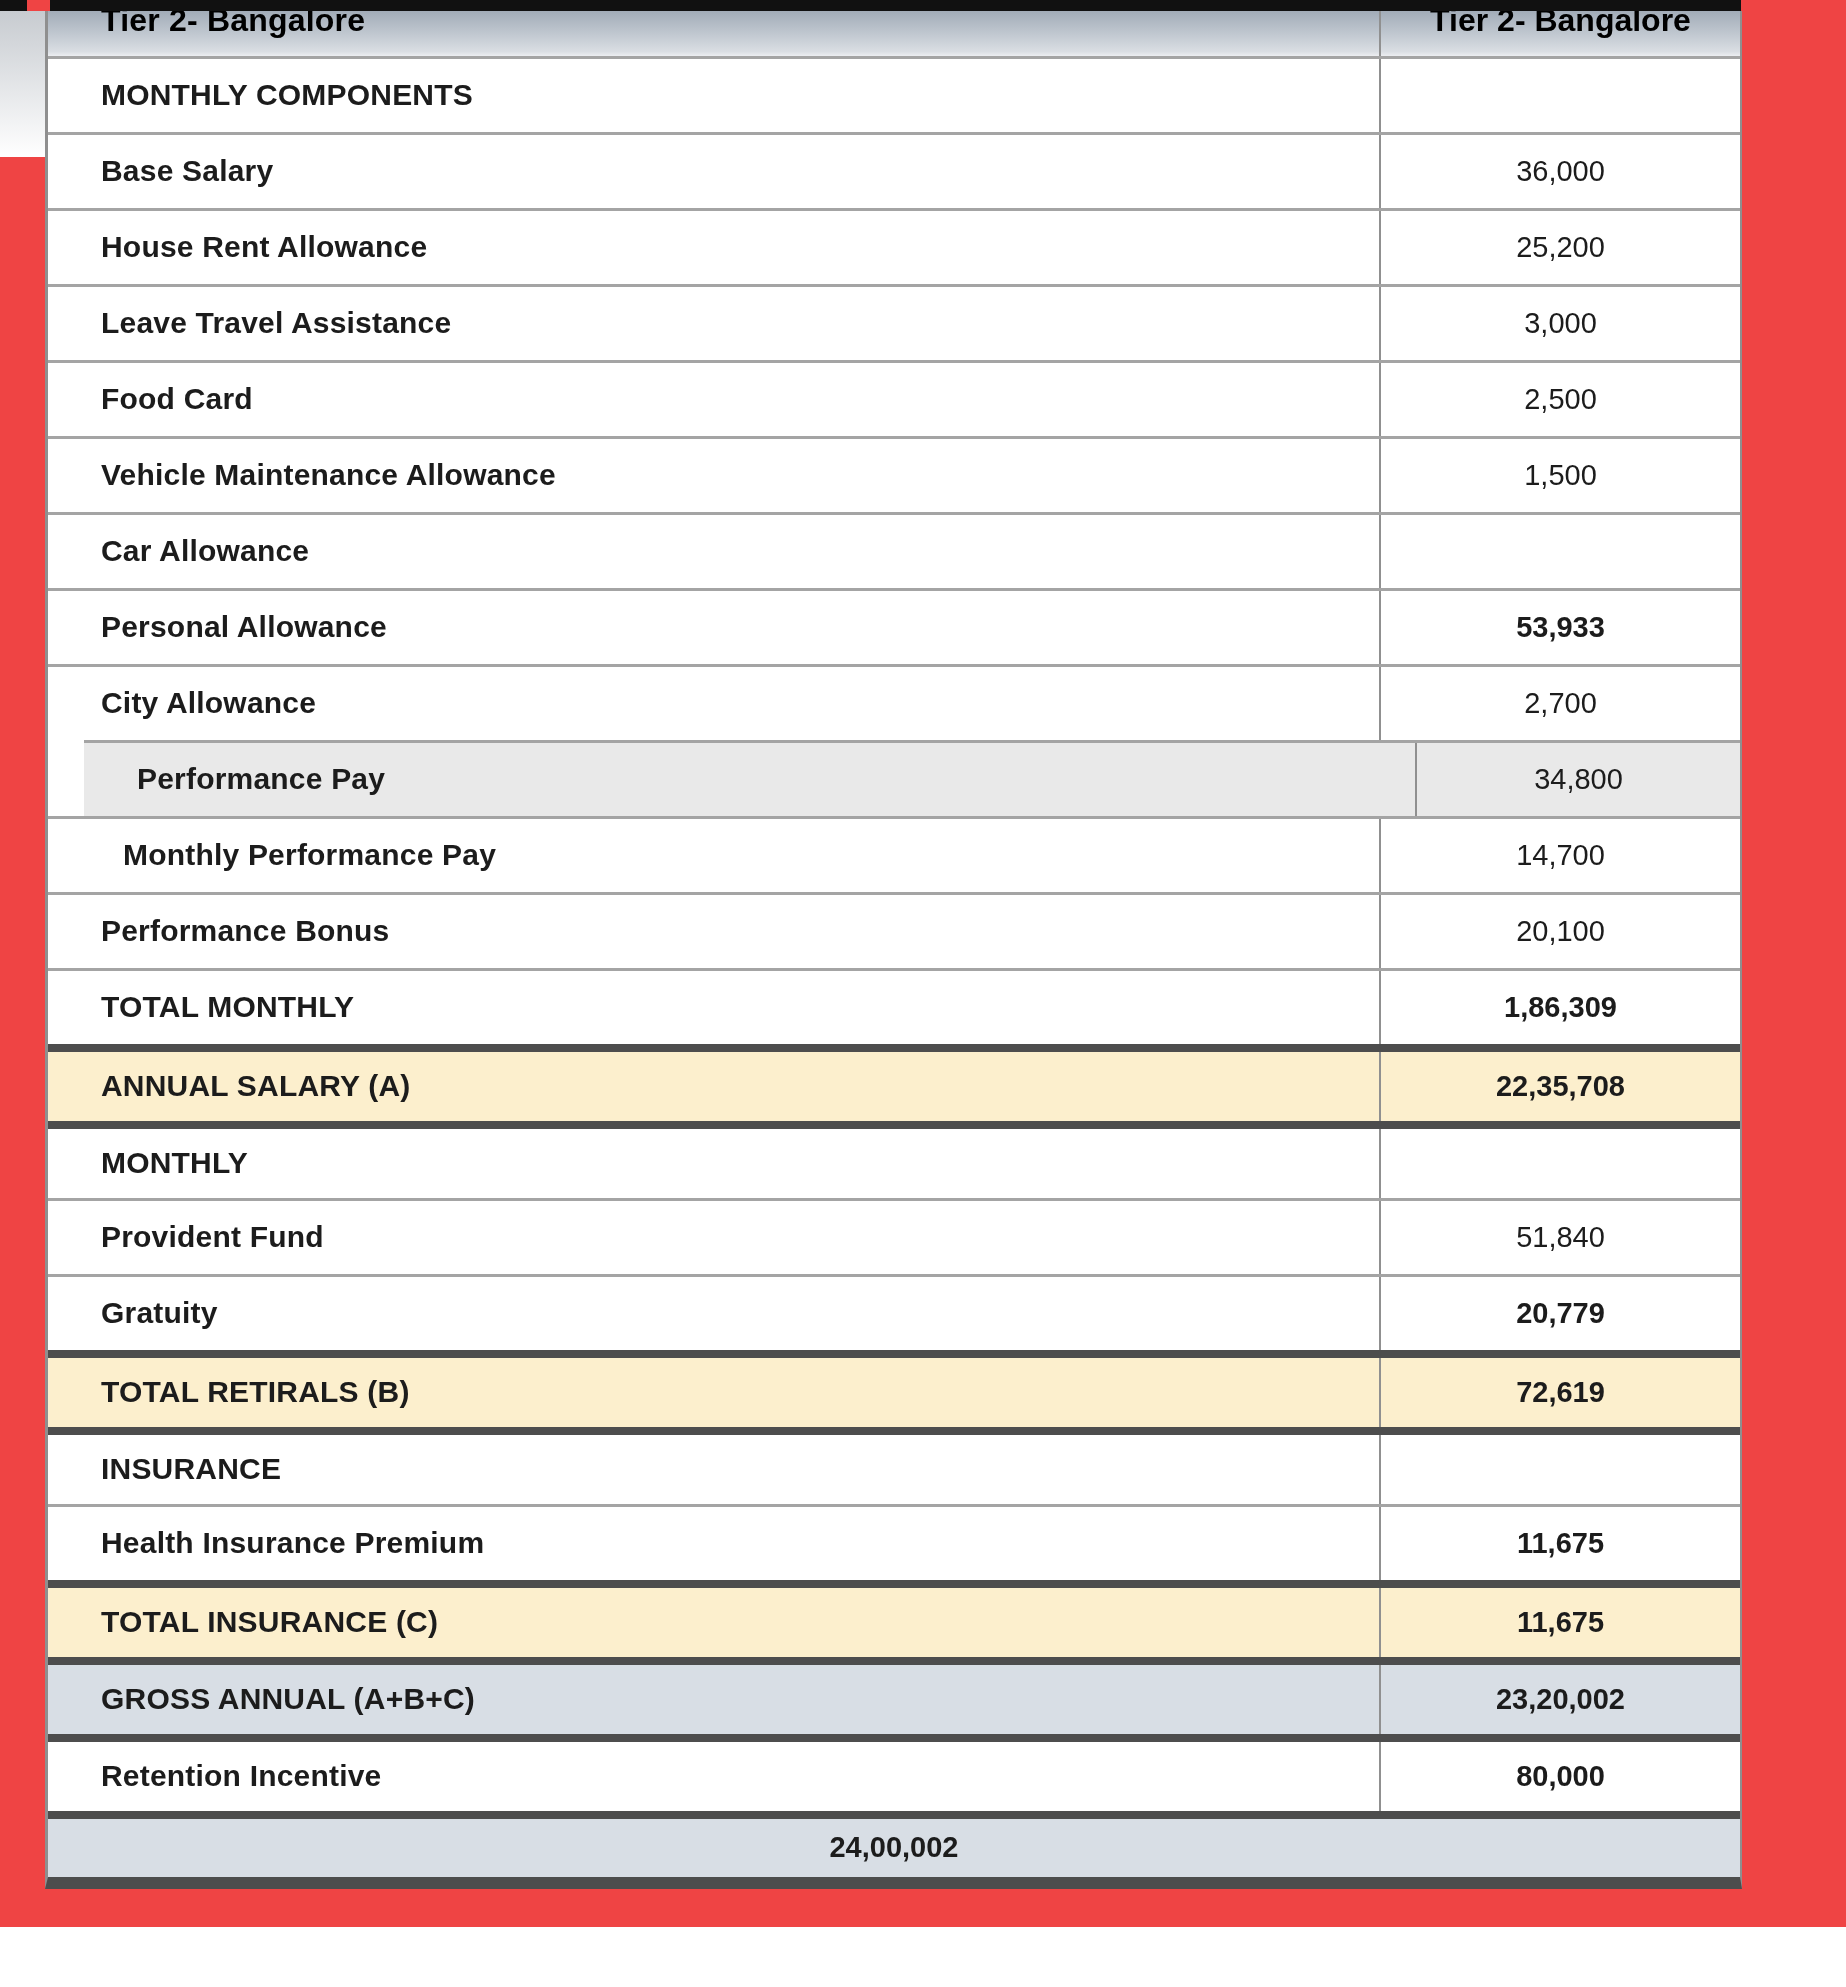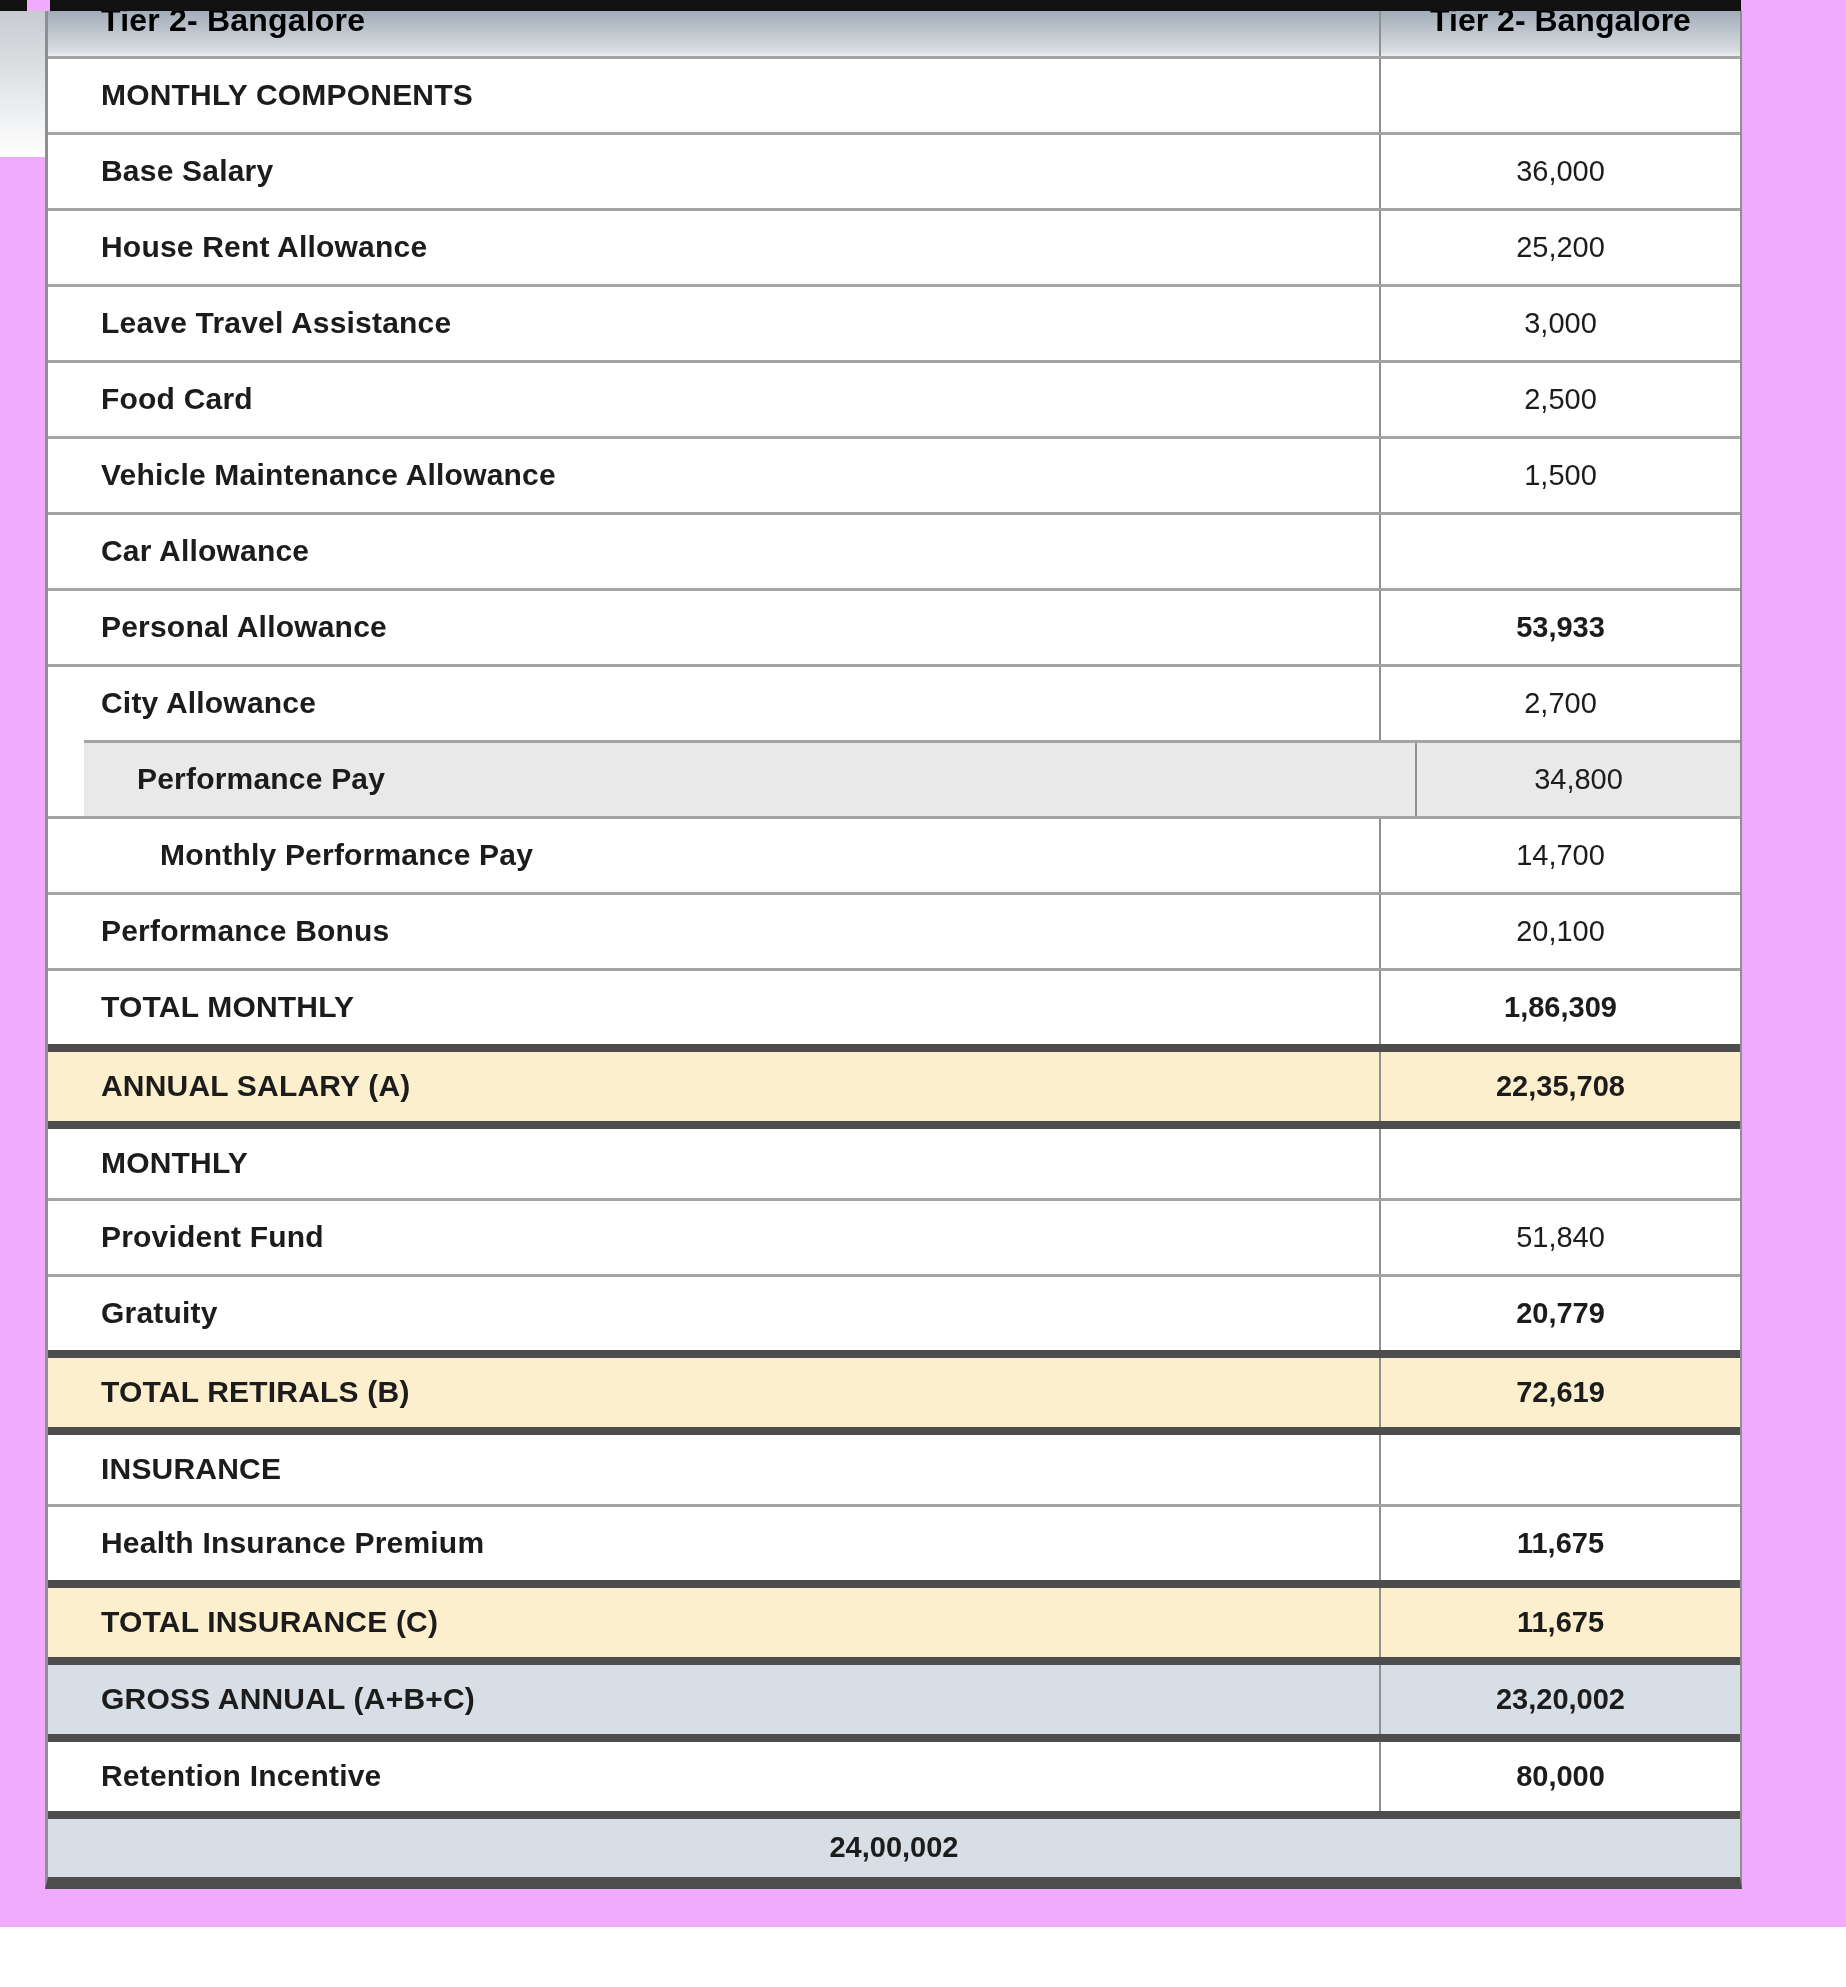--- a/index.html
+++ b/index.html
@@ -1,19 +1,19 @@
 <!DOCTYPE html>
 <html><head>
 <meta charset="utf-8">
 <style>
   * { margin: 0; padding: 0; box-sizing: border-box; }
   html, body { width: 1847px; height: 1987px; background: #ffffff; overflow: hidden; }
   body { font-family: "Liberation Sans", sans-serif; color: #1c1c1c; }
 
-  .page { position: relative; width: 1847px; height: 1927px; background: #f0abfc; }
+  .page { position: relative; width: 1847px; height: 1927px; background: #ef4444; }
 
   
   .top-bar-left  { position: absolute; top: 0; left: 0;  width: 27px;   height: 10.7px; background: #111111; }
   .top-bar-main  { position: absolute; top: 0; left: 50px; width: 1691px; height: 10.7px; background: #111111; }
 
   
   .left-margin-shade { position: absolute; top: 10.7px; left: 0; width: 45px; height: 146px;
     background: linear-gradient(to bottom, #c7cbd0, #ffffff); }
 
   .ctc-table { position: absolute; top: 10.7px; left: 45px; width: 1697px;
@@ -24,21 +24,21 @@
   .row.tt { border-top: 8.7px solid #4d4d4d; height: 77px; }
   .row.header-row { border-top: none; height: 45px; overflow: hidden;
     background: linear-gradient(to bottom, #a2acb8 0%, #c3cad2 55%, #dadee3 90%, #eceef1 100%); }
   .row.last { height: 66px; }
 
   .cell { display: flex; align-items: center; }
   .cell.label { flex: 0 0 1333px; width: 1333px; padding-left: 53px;
     border-right: 2.9px solid #909090; font-weight: bold; font-size: 30px; letter-spacing: 0.2px; }
   .cell.value { flex: 1 1 auto; justify-content: center; font-size: 29px; font-weight: normal; text-align: center; }
 
-  .row.indent .cell.label { padding-left: 112px; }
+  .row.indent .cell.label { padding-left: 75px; }
   .row.gray   { background: #e9e9e9; margin-left: 36px; }
   .row.yellow { background: #fcefcd; }
   .row.blue   { background: #d8dee5; }
   .row.bold-val .cell.value { font-weight: bold; }
 
   
   .header-row .cell { overflow: hidden; }
   .header-row .cut-text { display: block; margin-top: -25px; font-weight: bold; font-size: 32px; color: #000; }
   .header-row .cell.label { border-right: 2.9px solid #909090; background: transparent; }
   .header-row .cell.value { font-weight: bold; }

